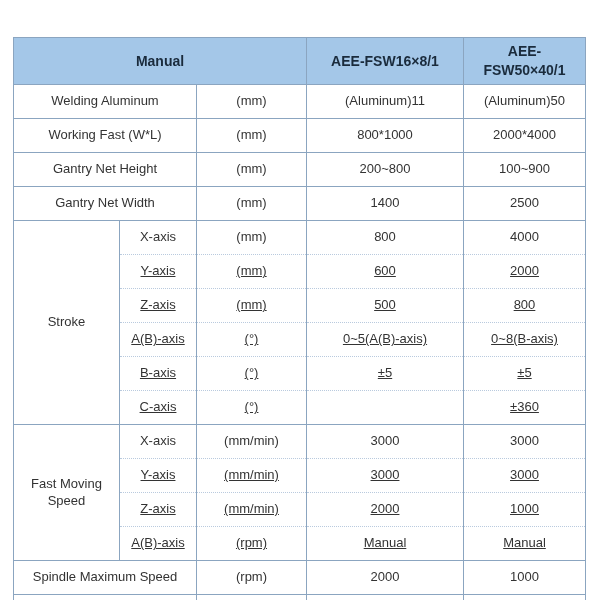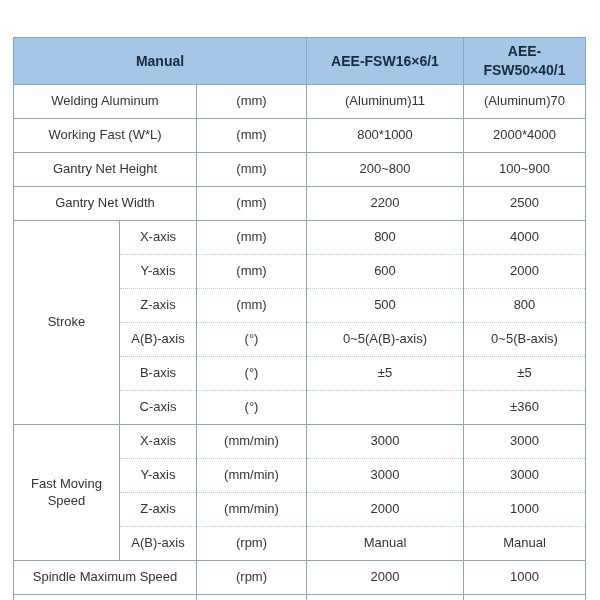--- a/index.html
+++ b/index.html
@@ -46,63 +46,64 @@
   }
   tbody td{
     height:29px;
     font-size:13px;
     color:var(--body-text);
     background:#ffffff;
     line-height:1.25;
   }
   tr.dotted td{
     border-top:1px dotted var(--border-dotted);
+    text-decoration:underline;
   }
 </style>
 </head>
 <body>
 
 <table class="spec">
   <colgroup>
     <col class="c1">
       <col class="c2">
       <col class="c3">
       <col class="c4">
       <col class="c5">
   </colgroup>
   <thead>
     <tr>
       <th colspan="3">Manual</th>
-      <th>AEE-FSW16×6/1</th>
+      <th>AEE-FSW16×8/1</th>
       <th>AEE-FSW50×40/1</th>
     </tr>
   </thead>
   <tbody>
     <tr>
       <td colspan="2">Welding Aluminum</td>
       <td>(mm)</td>
       <td>(Aluminum)11</td>
-      <td>(Aluminum)70</td>
+      <td>(Aluminum)50</td>
     </tr>
     <tr>
       <td colspan="2">Working Fast (W*L)</td>
       <td>(mm)</td>
       <td>800*1000</td>
       <td>2000*4000</td>
     </tr>
     <tr>
       <td colspan="2">Gantry Net Height</td>
       <td>(mm)</td>
       <td>200~800</td>
       <td>100~900</td>
     </tr>
     <tr>
       <td colspan="2">Gantry Net Width</td>
       <td>(mm)</td>
-      <td>2200</td>
+      <td>1400</td>
       <td>2500</td>
     </tr>
 
     <tr>
       <td rowspan="6">Stroke</td>
       <td>X-axis</td>
       <td>(mm)</td>
       <td>800</td>
       <td>4000</td>
     </tr>
@@ -115,21 +116,21 @@
     <tr class="dotted">
       <td>Z-axis</td>
       <td>(mm)</td>
       <td>500</td>
       <td>800</td>
     </tr>
     <tr class="dotted">
       <td>A(B)-axis</td>
       <td>(°)</td>
       <td>0~5(A(B)-axis)</td>
-      <td>0~5(B-axis)</td>
+      <td>0~8(B-axis)</td>
     </tr>
     <tr class="dotted">
       <td>B-axis</td>
       <td>(°)</td>
       <td>±5</td>
       <td>±5</td>
     </tr>
     <tr class="dotted">
       <td>C-axis</td>
       <td>(°)</td>

